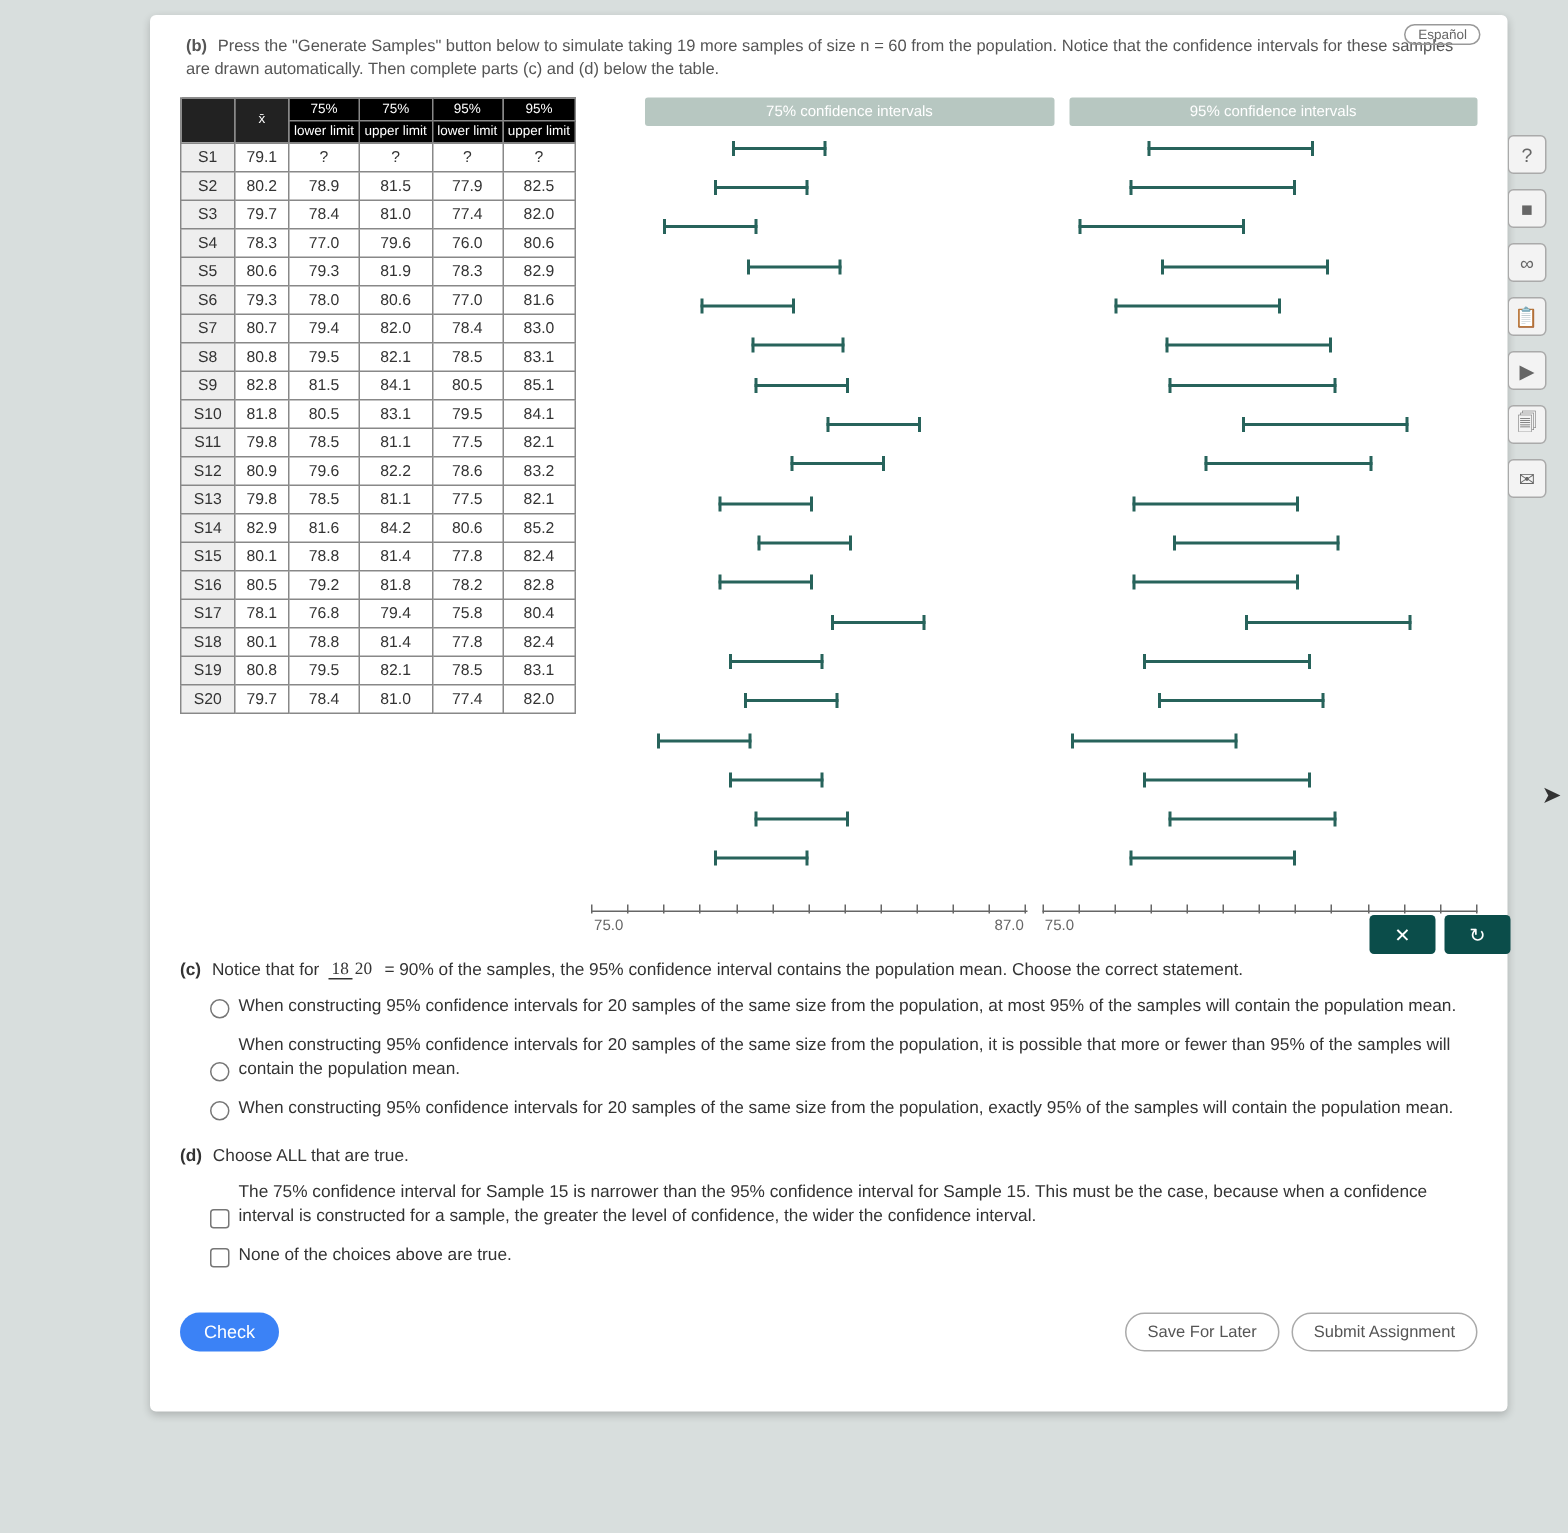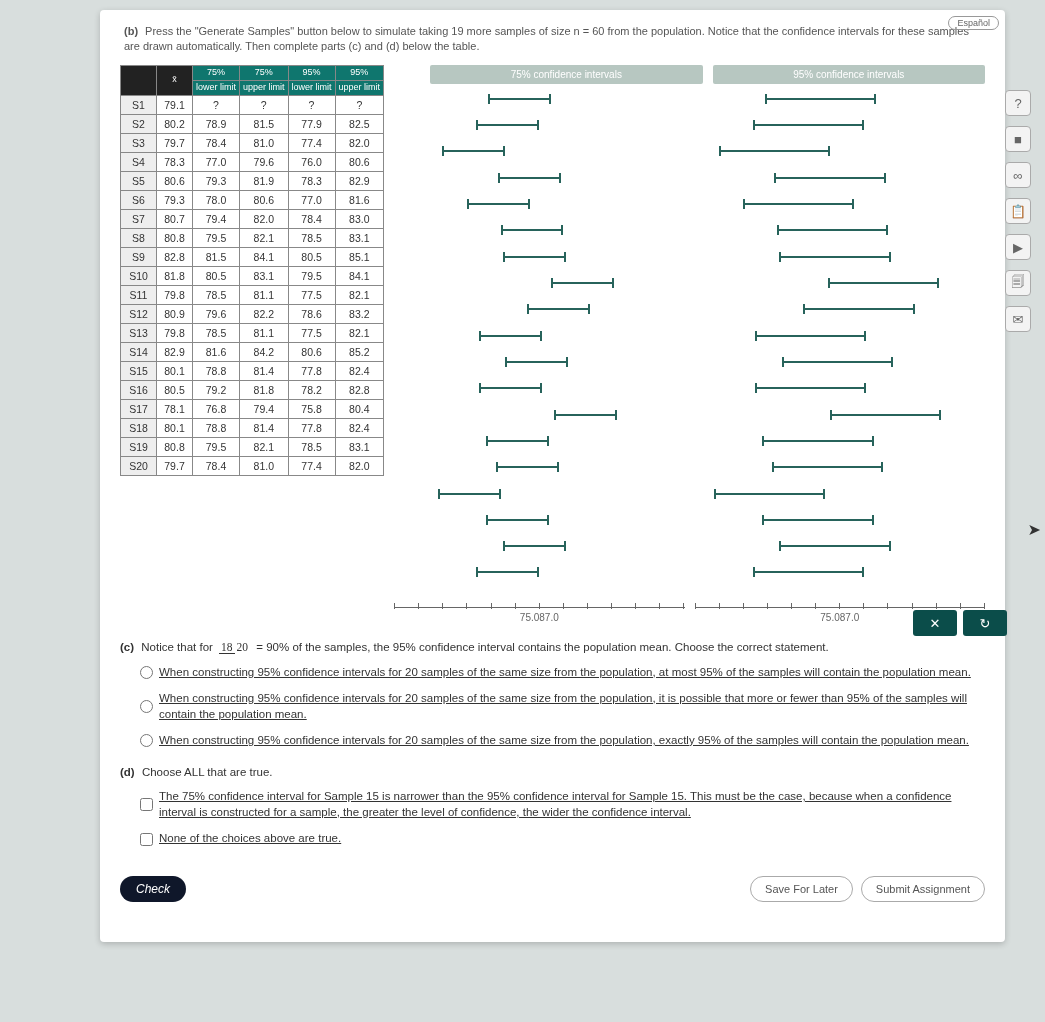--- a/index.html
+++ b/index.html
@@ -10,51 +10,51 @@
     color: #333;
     padding: 10px 40px 20px 100px;
     width: 1045px;
   }
   .page { background: #fff; border-radius: 4px; padding: 10px 20px 40px 20px; box-shadow: 0 2px 6px rgba(0,0,0,.2); position:relative;}
   .top-note { color: #555; font-size: 11px; line-height: 1.4; padding: 4px 0 10px 4px; }
   .part-label { display:inline-block; font-weight:bold; margin-right:4px;}
   .main-row { display:flex; gap:10px; align-items:flex-start;}
   table.data { border-collapse: collapse; font-size: 10.5px; }
   table.data th, table.data td { border: 1px solid #888; text-align: center; padding: 3px 5px; min-width: 36px; }
-  table.data thead th { background: #0f766e; color: #fff; font-weight: normal; font-size: 9px; line-height:1.1; padding:2px 3px;}
+  table.data thead th { background: #000000; color: #fff; font-weight: normal; font-size: 9px; line-height:1.1; padding:2px 3px;}
   table.data thead th.blank { background:#222;}
   table.data tbody th { background: #eee; font-weight: normal; }
   .charts { flex:1; }
   .chart-headers { display:flex; gap:10px; margin-bottom:4px;padding-left:36px;}
   .chart-header { flex:1; background:#b7c7c1; color:#fff; text-align:center; font-size:10px; padding:4px; border-radius:2px;}
   .chart-bodies { display:flex; gap:10px;}
   .chart-body { flex:1; position:relative; height:520px;}
-  .axis-labels { display:flex; justify-content:center; font-size:10px; color:#666; padding:4px 2px 0 2px;}
+  .axis-labels { display:flex; justify-content:space-between; font-size:10px; color:#666; padding:4px 2px 0 2px;}
   .interval-bar { position:absolute; height:2px; background:#27635b; }
   .interval-bar::before, .interval-bar::after { content:""; position:absolute; top:-4px; width:2px; height:10px; background:#27635b;}
   .interval-bar::before{left:0;} .interval-bar::after{right:0;}
   .axis-line { position:absolute; left:0; right:0; bottom:0; height:1px; background:#666;}
   .axis-ticks { position:absolute; left:0; right:0; bottom:-1px; height:6px; display:flex; justify-content:space-between;}
   .axis-ticks span{width:1px;height:6px;background:#666;display:block;}
   .question-block { margin: 18px 0 0 0; font-size:11.5px; color:#333;}
   .frac { display:inline-block; vertical-align:middle; text-align:center; line-height:1; margin: 0 3px; font-family: Liberation Serif, serif;}
   .frac .num{ border-bottom:1px solid #333; padding:0 2px;} .frac .den{padding:0 2px;}
   .options { margin: 10px 0 0 20px;}
-  .opt { display:flex; gap:6px; margin-bottom:10px; align-items:center;text-decoration:underline;}
+  .opt { display:flex; gap:6px; margin-bottom:10px; align-items:flex-end;}
   .opt input { margin-top:2px;}
   .opt-label{flex:1; line-height:1.4;}
   .btns-row { position:absolute; right:-2px; top:600px; display:flex; gap:6px;}
   .btn { width:44px; height:26px; border-radius:3px; background:#0b4d4a; color:#fff; display:flex;align-items:center;justify-content:center; font-size:13px; cursor:pointer;}
   .side-icons { position:fixed; right:14px; top:90px; display:flex; flex-direction:column; gap:10px;}
   .side-icons div{ width:26px; height:26px; border:1px solid #aaa; border-radius:4px; background:#f3f3f3; display:flex;align-items:center;justify-content:center; font-size:13px; color:#666;}
   .bottom-bar { display:flex; justify-content:space-between; align-items:center; margin-top:30px;}
-  .check-btn { background:#0f172a; color:#fff; border:none; border-radius:14px; padding:6px 16px; font-size:12px; cursor:pointer;font-style:italic;}
+  .check-btn { background:#3b82f6; color:#fff; border:none; border-radius:14px; padding:6px 16px; font-size:12px; cursor:pointer;}
   .foot-btns { display:flex; gap:8px;}
   .foot-btn { background:#fff; border:1px solid #aaa; border-radius:14px; padding:6px 14px; font-size:11px; color:#555; cursor:pointer;}
-  .pill-top{position:absolute; right:6px; top:6px; border:1px solid #999; border-radius:10px; padding:1px 8px; font-size:9px; color:#666;}
+  .pill-top{position:absolute; right:18px; top:6px; border:1px solid #999; border-radius:10px; padding:1px 8px; font-size:9px; color:#666;}
   .cursor{position:fixed; right:4px; top:520px; font-size:16px;}
 </style>
 </head>
 <body>
 
 <div class="page">
   <div class="pill-top">Español</div>
 
   <div class="top-note">
     <span class="part-label">(b)</span>

